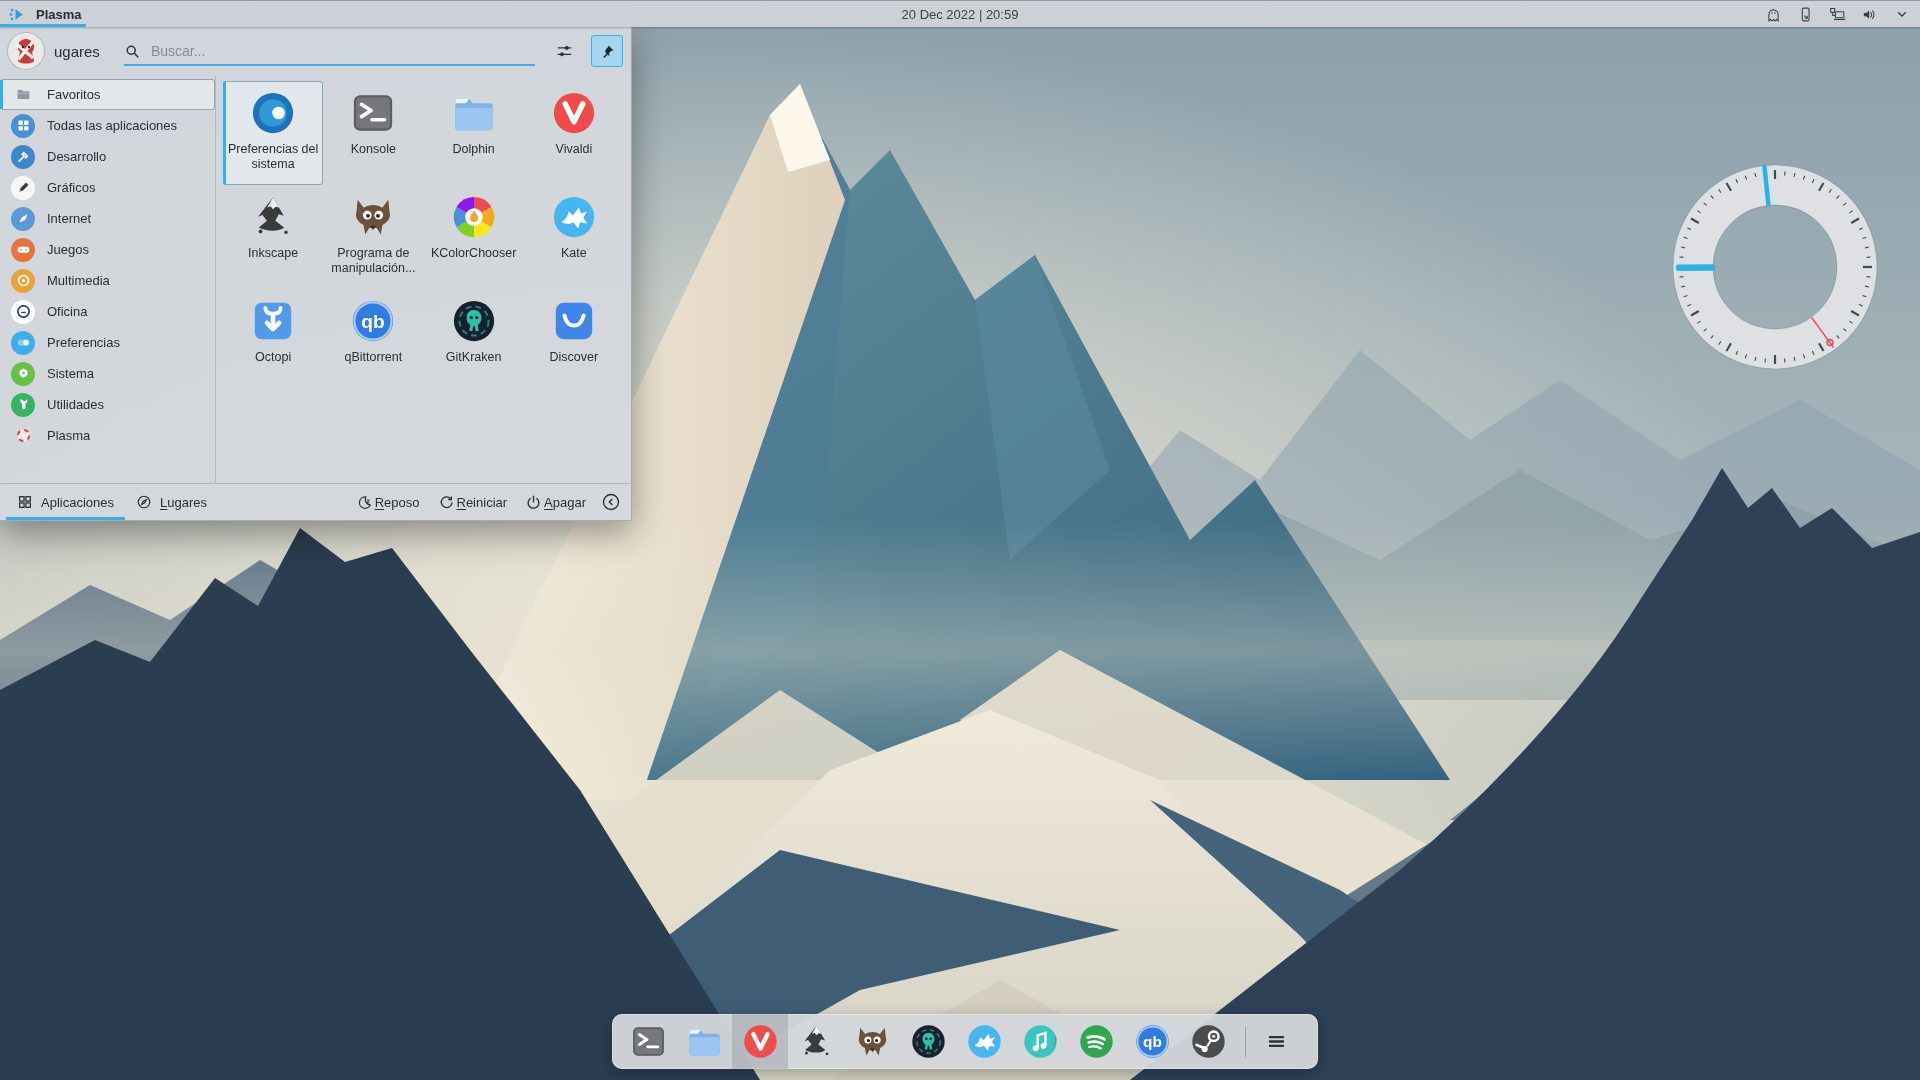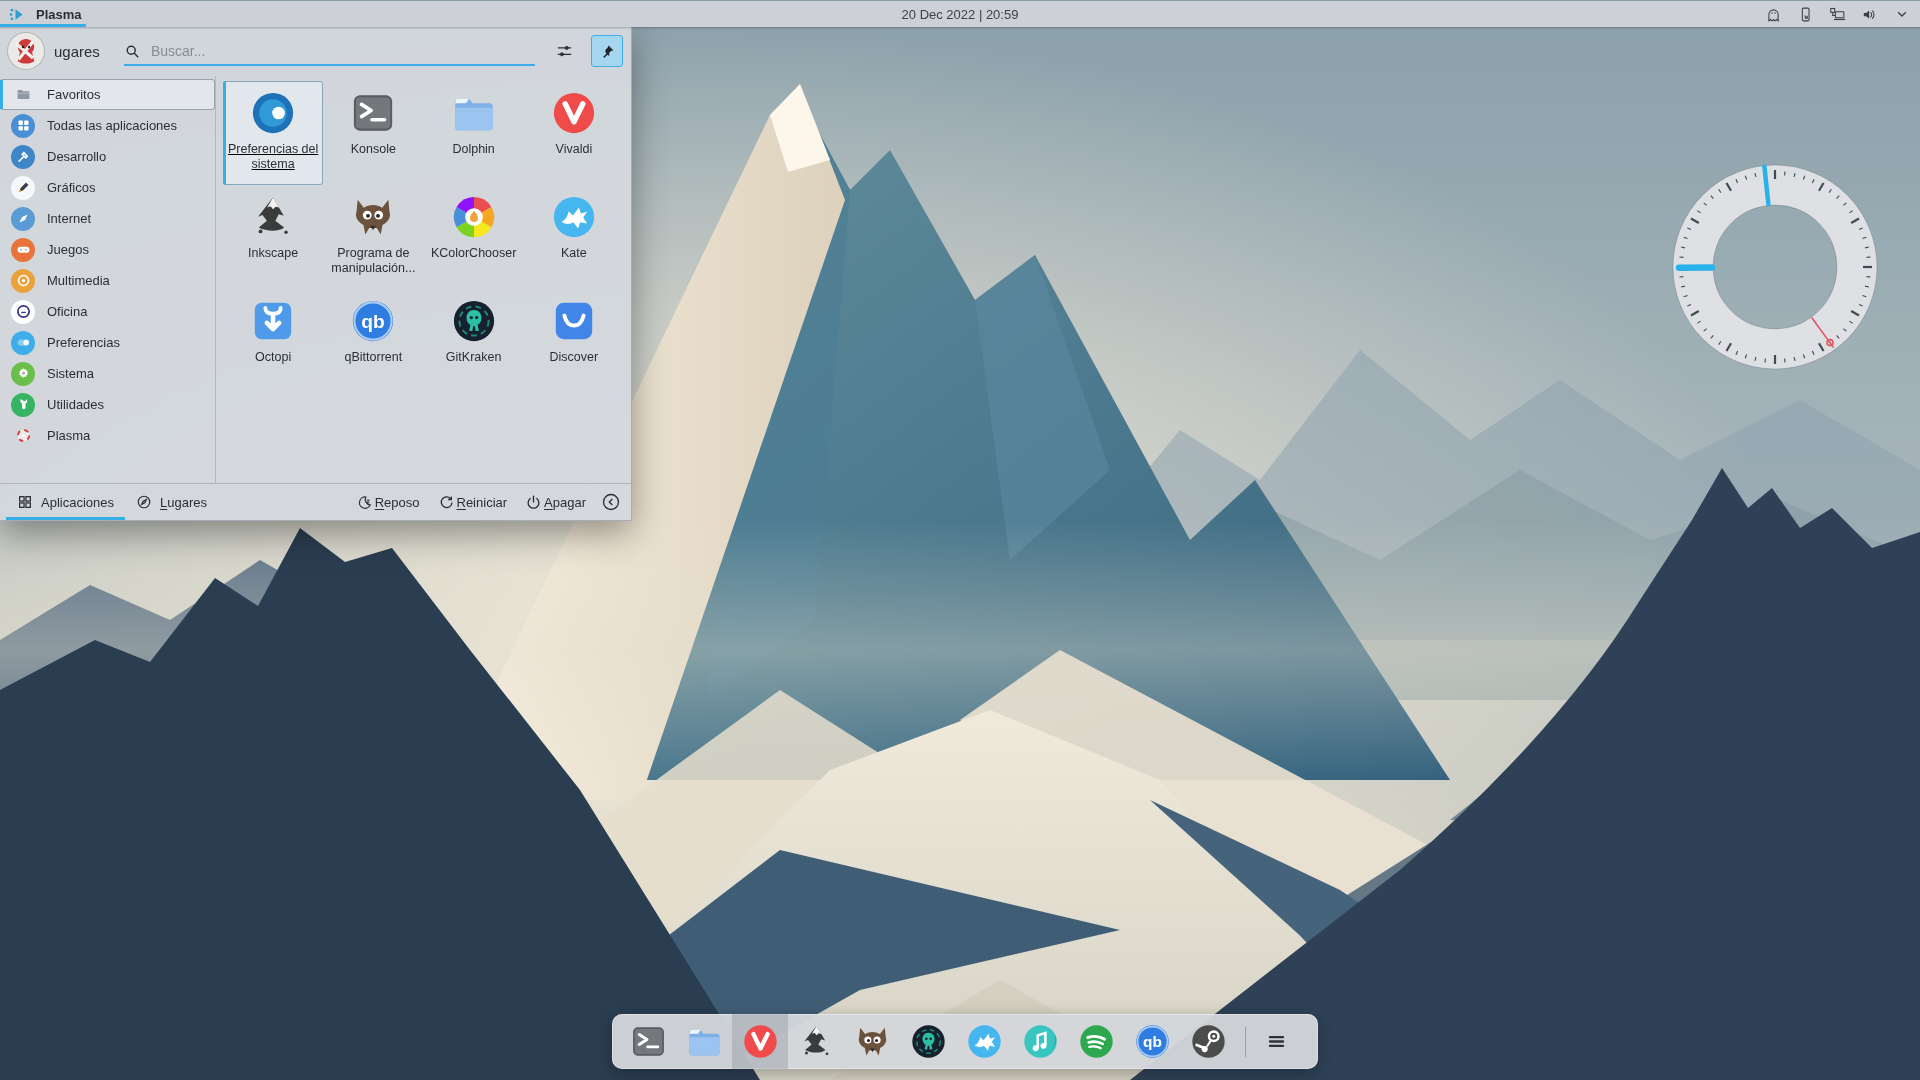--- a/index.html
+++ b/index.html
@@ -48,21 +48,21 @@
   .side-item{height:31px;display:flex;align-items:center;gap:12px;padding-left:11px;position:relative;
     font-size:13px;color:#2b2f33;flex:0 0 auto;}
   .side-item.selected{background:rgba(250,252,254,.42);box-shadow:inset 0 0 0 1px #97a3ad;border-radius:3px;}
   .side-item.selected::before{content:"";position:absolute;left:0;top:1px;bottom:1px;width:3px;background:#35b0e6;}
   .cat-badge{width:24px;height:24px;border-radius:50%;display:grid;place-items:center;flex:0 0 auto;}
   .cat-badge svg{width:15px;height:15px;}
 
   .apps-grid{flex:1;padding:5px 7px;display:grid;grid-template-columns:repeat(4,1fr);
     grid-auto-rows:104px;align-content:start;}
   .app-tile{display:flex;flex-direction:column;align-items:center;padding-top:9px;border-radius:3px;position:relative;}
-  .app-tile.selected{background:rgba(244,248,251,.48);box-shadow:inset 0 0 0 1px #86a7bd;text-decoration:underline;}
+  .app-tile.selected{background:rgba(244,248,251,.48);box-shadow:inset 0 0 0 1px #86a7bd;}
   .app-tile.selected::before{content:"";position:absolute;left:0;top:0;bottom:0;width:3px;background:#35b0e6;border-radius:3px 0 0 3px;}
   .app-icon{width:46px;height:46px;margin-bottom:6px;}
   .app-icon svg{width:46px;height:46px;}
   .app-label{font-size:12.5px;color:#2b2f33;text-align:center;line-height:1.18;max-width:98px;}
 
   .l-footer{height:36px;flex:0 0 auto;border-top:1px solid rgba(120,130,140,.4);
     display:flex;align-items:center;padding:0 6px;}
   .f-tab{display:flex;align-items:center;gap:8px;height:100%;padding:0 11px;position:relative;
     font-size:13px;color:#2b2f33;}
   .f-tab svg{width:16px;height:16px;}

